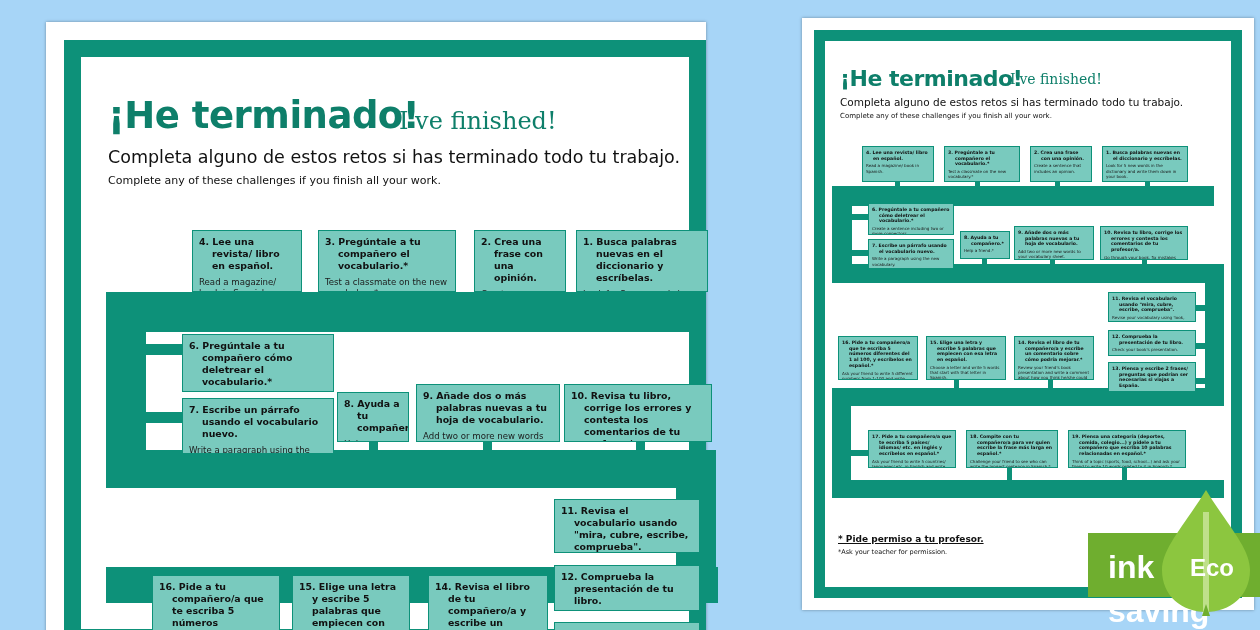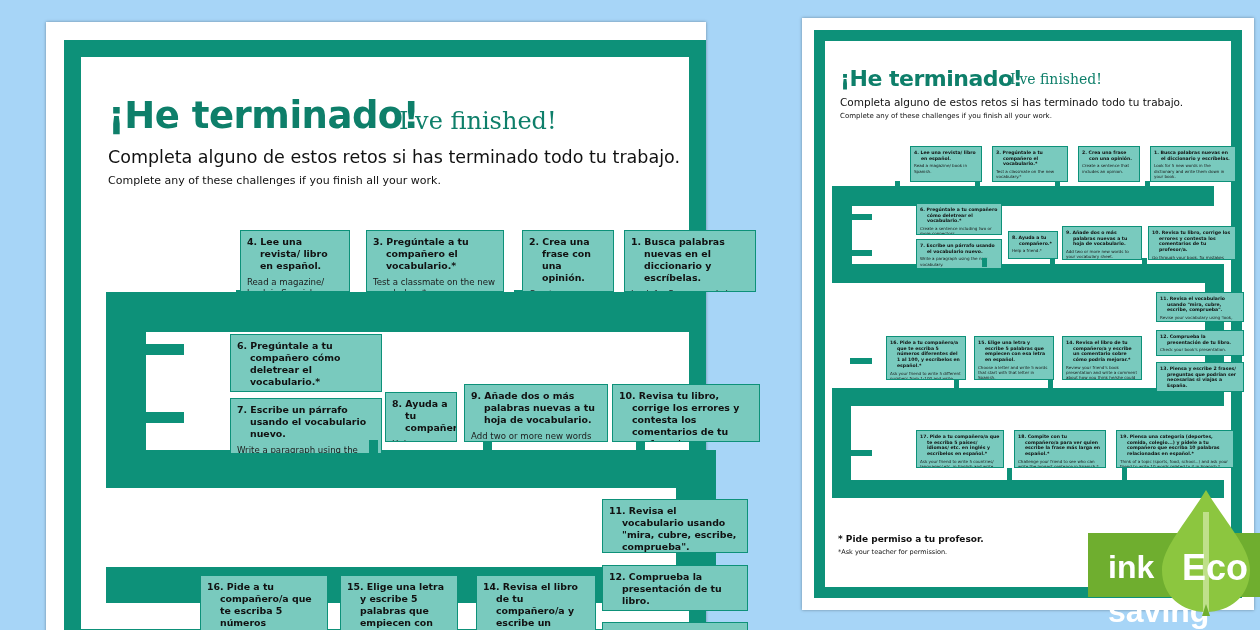--- a/index.html
+++ b/index.html
@@ -37,36 +37,36 @@
   .sm-t-es{font-size:22px;}
   .sm-t-en{font-size:14px;}
   .sm-sub-es{font-size:10.5px;}
   .sm-sub-en{font-size:7px;}
 
   
   .path{position:absolute;background:#0d9179;}
 
   
   .card{position:absolute;background:#79cabe;border:1.6px solid #0d9179;
-        box-sizing:border-box;overflow:hidden;margin-left:48px;}
+        box-sizing:border-box;overflow:hidden;}
   .card .es{color:#111;font-weight:bold;display:block;}
   .card .en{color:#1b1b1b;display:block;}
 
   .big .card{padding:5px 6px 5px 6px;}
   .big .card .es{font-size:9.4px;line-height:1.28;padding-left:13px;text-indent:-13px;}
   .big .card .en{font-size:8.6px;line-height:1.3;margin-top:5px;}
 
   .small .card{padding:3px 3px;border-width:1px;}
   .small .card .es{font-size:4.6px;line-height:1.25;padding-left:7px;text-indent:-7px;}
   .small .card .en{font-size:4.1px;line-height:1.25;margin-top:2px;}
 
   .stem{position:absolute;background:#0d9179;}
 
   
-  .fn-es{color:#111;font-weight:bold;}
+  .fn-es{color:#111;font-weight:bold;text-decoration:underline;}
   .fn-en{color:#111;text-align:center;}
 
   
   .eco-band{position:absolute;left:1088px;top:533px;width:172px;height:64px;
             background:#6fae2f;}
   .eco-text{position:absolute;left:1108px;top:545px;width:150px;height:44px;
             color:#ffffff;font-size:32px;font-weight:bold;line-height:44px;
             font-family:"Liberation Sans",sans-serif;}
   .eco-leaf{position:absolute;left:1158px;top:486px;width:96px;height:130px;}
 </style>
@@ -298,16 +298,16 @@
   </div>
 
   <div class="eco-band"></div>
   <div class="eco-text">ink saving</div>
   <svg class="eco-leaf" viewBox="0 0 96 130">
     <path d="M48 4 C 70 40, 92 62, 92 84 C 92 110, 72 126, 48 126 C 24 126, 4 110, 4 84 C 4 62, 26 40, 48 4 Z" fill="#8cc63f"></path>
     <rect x="45" y="26" width="6" height="100" fill="#bfe08a"></rect>
     <path d="M48 118 L44 130 L52 130 Z" fill="#6fae2f"></path>
   </svg>
   <div style="position:absolute;left:1182px;top:548px;width:60px;height:40px;color:#fff;
-              font-size:36px;font-weight:bold;line-height:40px;text-align:right;
+              font-size:24px;font-weight:bold;line-height:40px;text-align:center;
               font-family:'Liberation Sans',sans-serif;">Eco</div>
 
 </div>
 
 </body></html>

